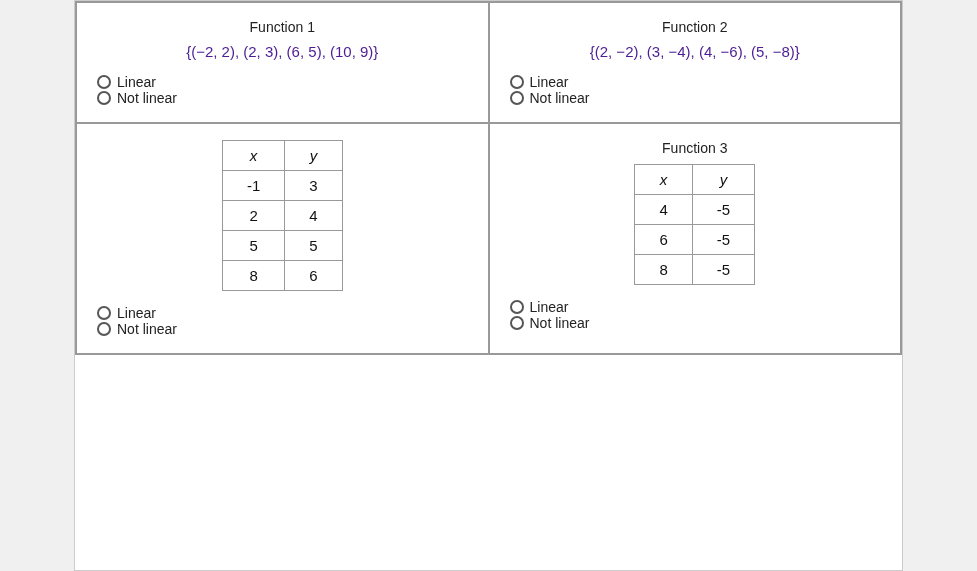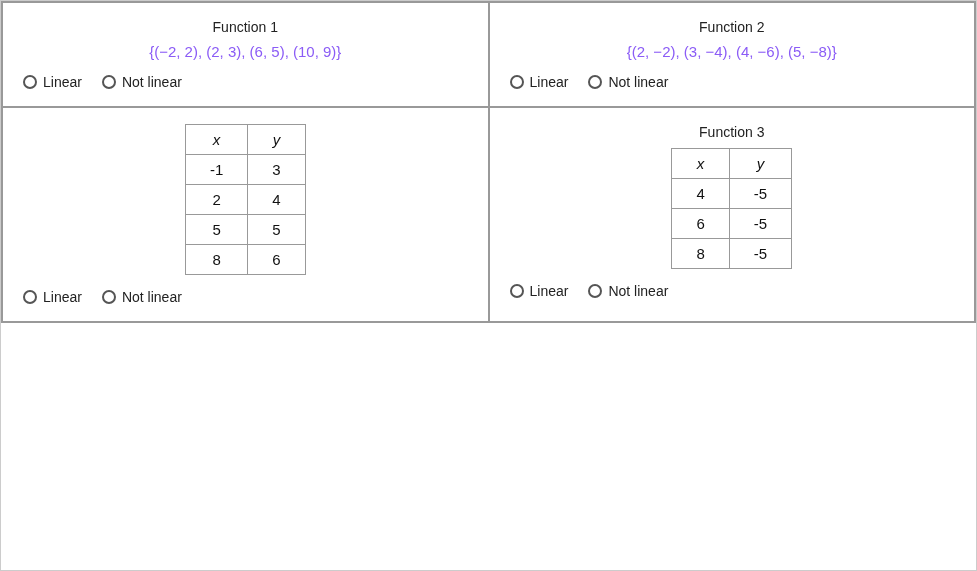--- a/index.html
+++ b/index.html
@@ -8,21 +8,21 @@
       font-family: Arial, sans-serif;
       background: #f0f0f0;
       display: flex;
       justify-content: center;
       align-items: center;
       min-height: 100vh;
     }
 
     .worksheet {
       background: #fff;
-      width: 977px;
+      width: 829px;
       min-height: 571px;
       border: 1px solid #ccc;
     }
 
     .grid {
       display: grid;
       grid-template-columns: 1fr 1fr;
       grid-template-rows: auto auto;
       border: 1px solid #999;
     }
@@ -38,27 +38,27 @@
       font-weight: normal;
       text-align: center;
       margin-bottom: 8px;
       color: #222;
     }
 
     .function-set {
       font-size: 15px;
       text-align: center;
       margin-bottom: 14px;
-      color: #8b5cf6;
+      color: #4c1d95;
     }
 
     .radio-group {
       display: flex;
-      flex-direction: row;
-      gap: 20px;
+      flex-direction: column;
+      gap: 0;
       margin-top: 8px;
     }
 
     .radio-item {
       display: flex;
       align-items: center;
       gap: 6px;
       font-size: 14px;
       color: #222;
       cursor: pointer;

